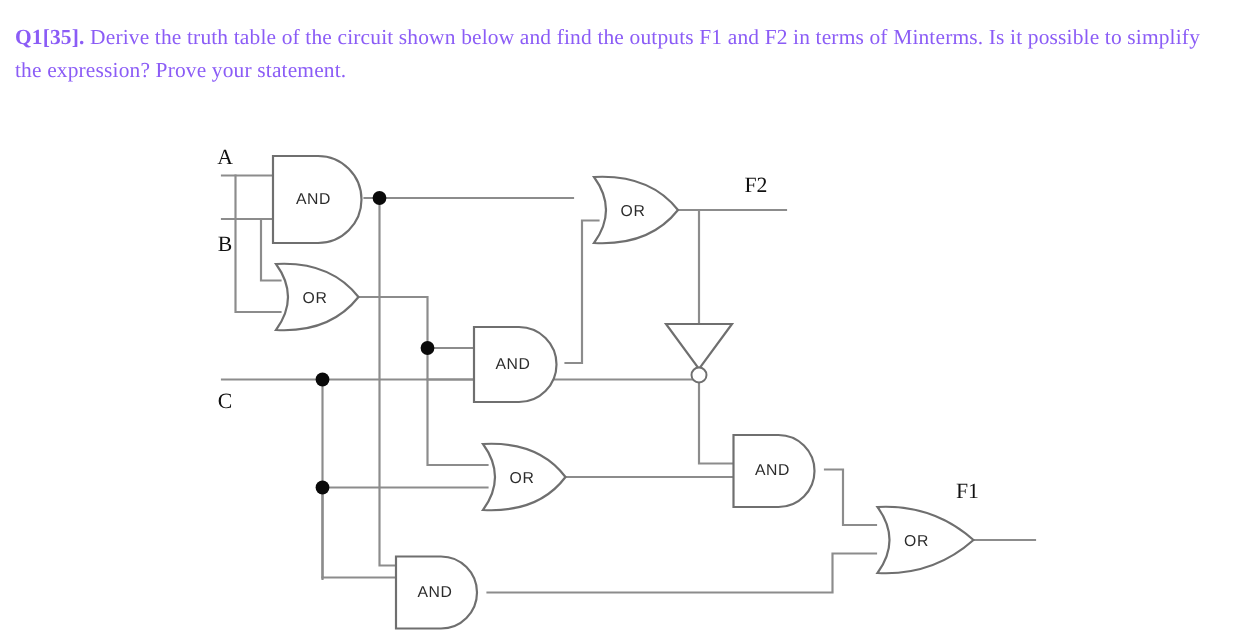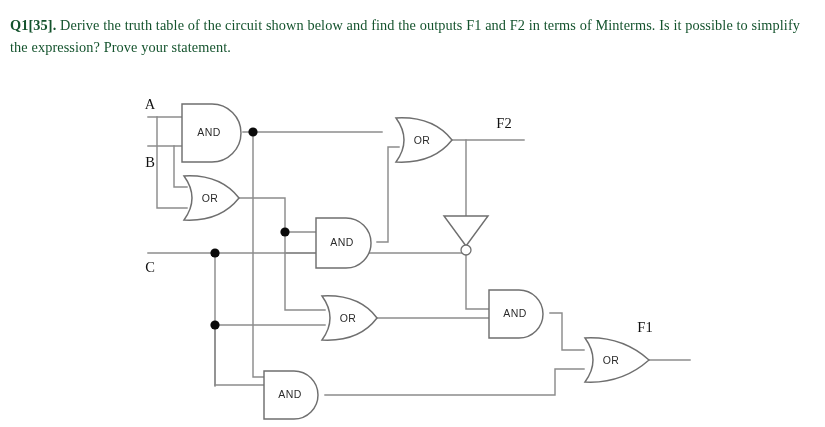--- a/index.html
+++ b/index.html
@@ -15,21 +15,21 @@
     overflow: hidden;
     position: relative;
   }
   #question {
     position: absolute;
     left: 10px;
     top: 14px;
     width: 800px;
     font-size: 14.3px;
     line-height: 1.55;
-    color: #14532d;
+    color: #8b5cf6;
     letter-spacing: 0.1px;
   }
   #question .qnum {
     font-weight: bold;
   }
   #circuit-wrap {
     position: absolute;
     left: 0;
     top: 66px;
     width: 825px;

